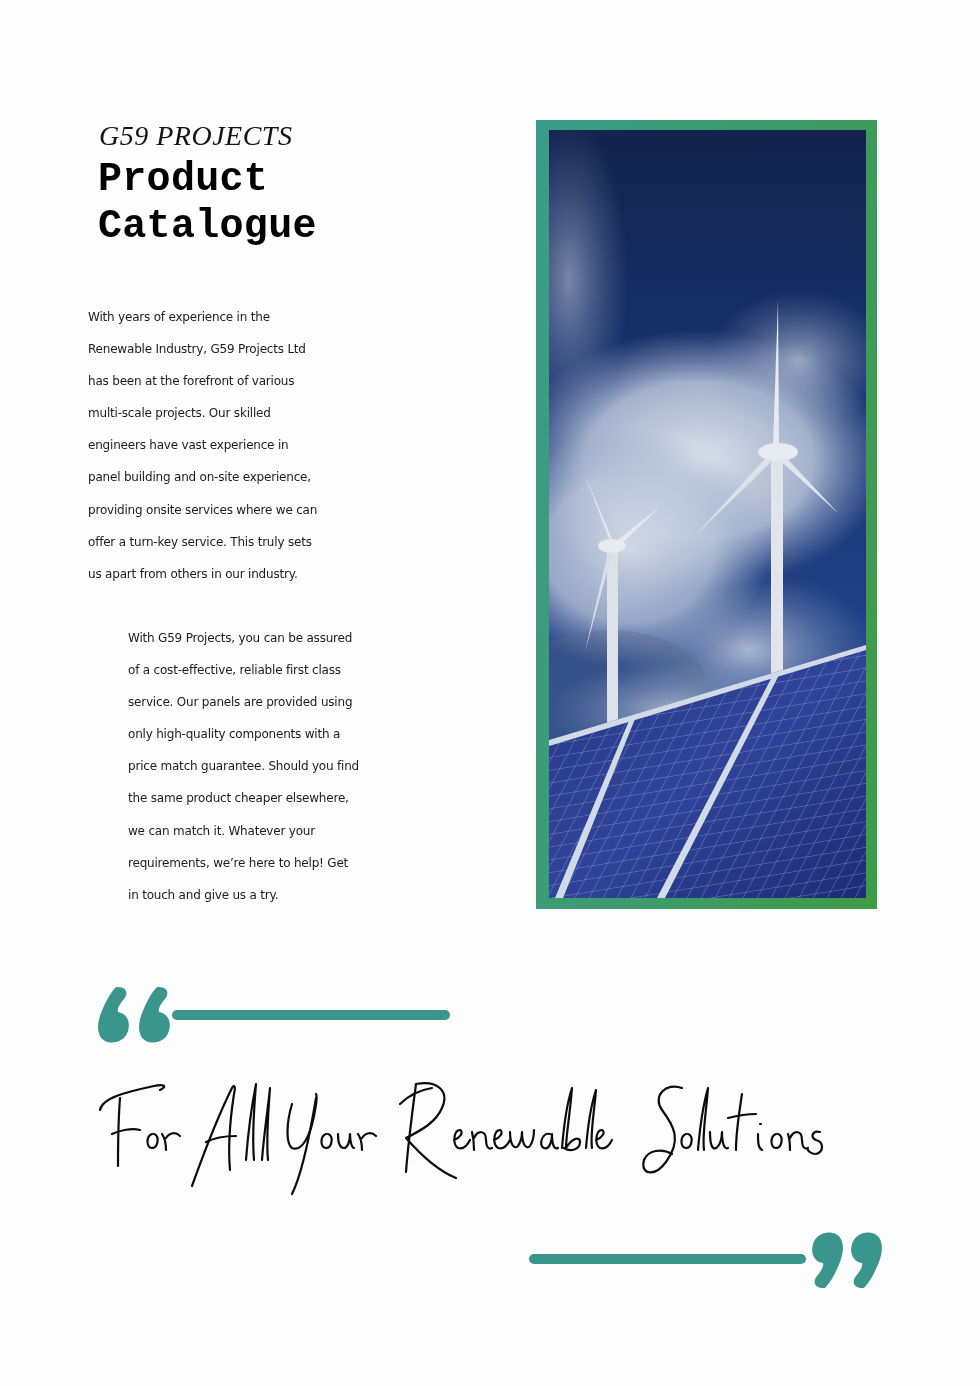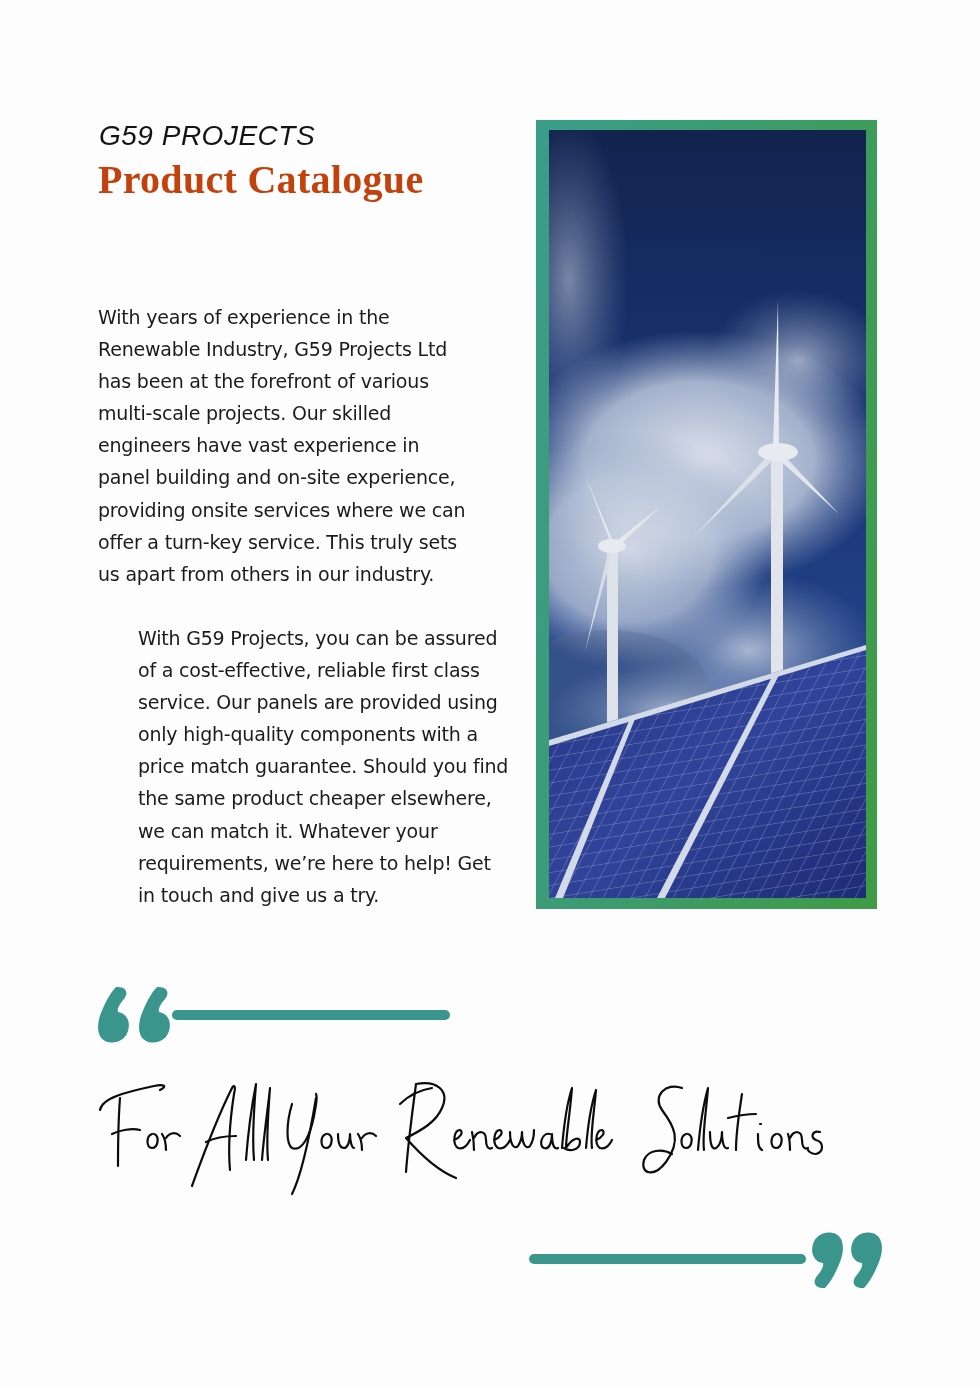--- a/index.html
+++ b/index.html
@@ -1,32 +1,32 @@
 <!DOCTYPE html>
 <html><head>
 <meta charset="utf-8">
 <style>
   * { box-sizing: border-box; margin: 0; padding: 0; }
   html, body { width: 980px; height: 1386px; background: #fdfdfd; overflow: hidden; }
   body { position: relative; font-family: "DejaVu Sans", sans-serif; color: #111; }
 
   .kicker {
     position: absolute; left: 99px; top: 120px;
-    font-family: Liberation Sans, sans-serif; font-style: italic;
+    font-family: Liberation Serif, serif; font-style: italic;
     font-size: 28px; letter-spacing: 0.5px; color: #141414; font-weight: normal;
   }
   .title {
     position: absolute; left: 98px; top: 156px; width: 400px;
-    font-family: Liberation Serif, serif; font-weight: bold;
-    font-size: 40px; line-height: 47px; color: #c2410c; letter-spacing: 0.3px;
+    font-family: Liberation Mono, monospace; font-weight: bold;
+    font-size: 40px; line-height: 47px; color: #000000; letter-spacing: 0.3px;
   }
   .para {
-    position: absolute; left: 98px; width: 400px;
+    position: absolute; left: 88px; width: 400px;
     font-family: "DejaVu Sans", sans-serif; font-weight: normal;
-    font-size: 19px; line-height: 32.1px; color: #1b1b1b; letter-spacing: -0.2px;
+    font-size: 12px; line-height: 32.1px; color: #1b1b1b; letter-spacing: -0.2px;
     white-space: pre-line;
   }
   .para-1 { top: 301px; }
   .para-2 { top: 622px; margin-left: 40px; }
 
   .frame {
     position: absolute; left: 536px; top: 120px; width: 341px; height: 789px;
     background: linear-gradient(100deg, #3a9d8a 0%, #3c9b6c 45%, #3f9b45 100%);
   }
   .photo {

